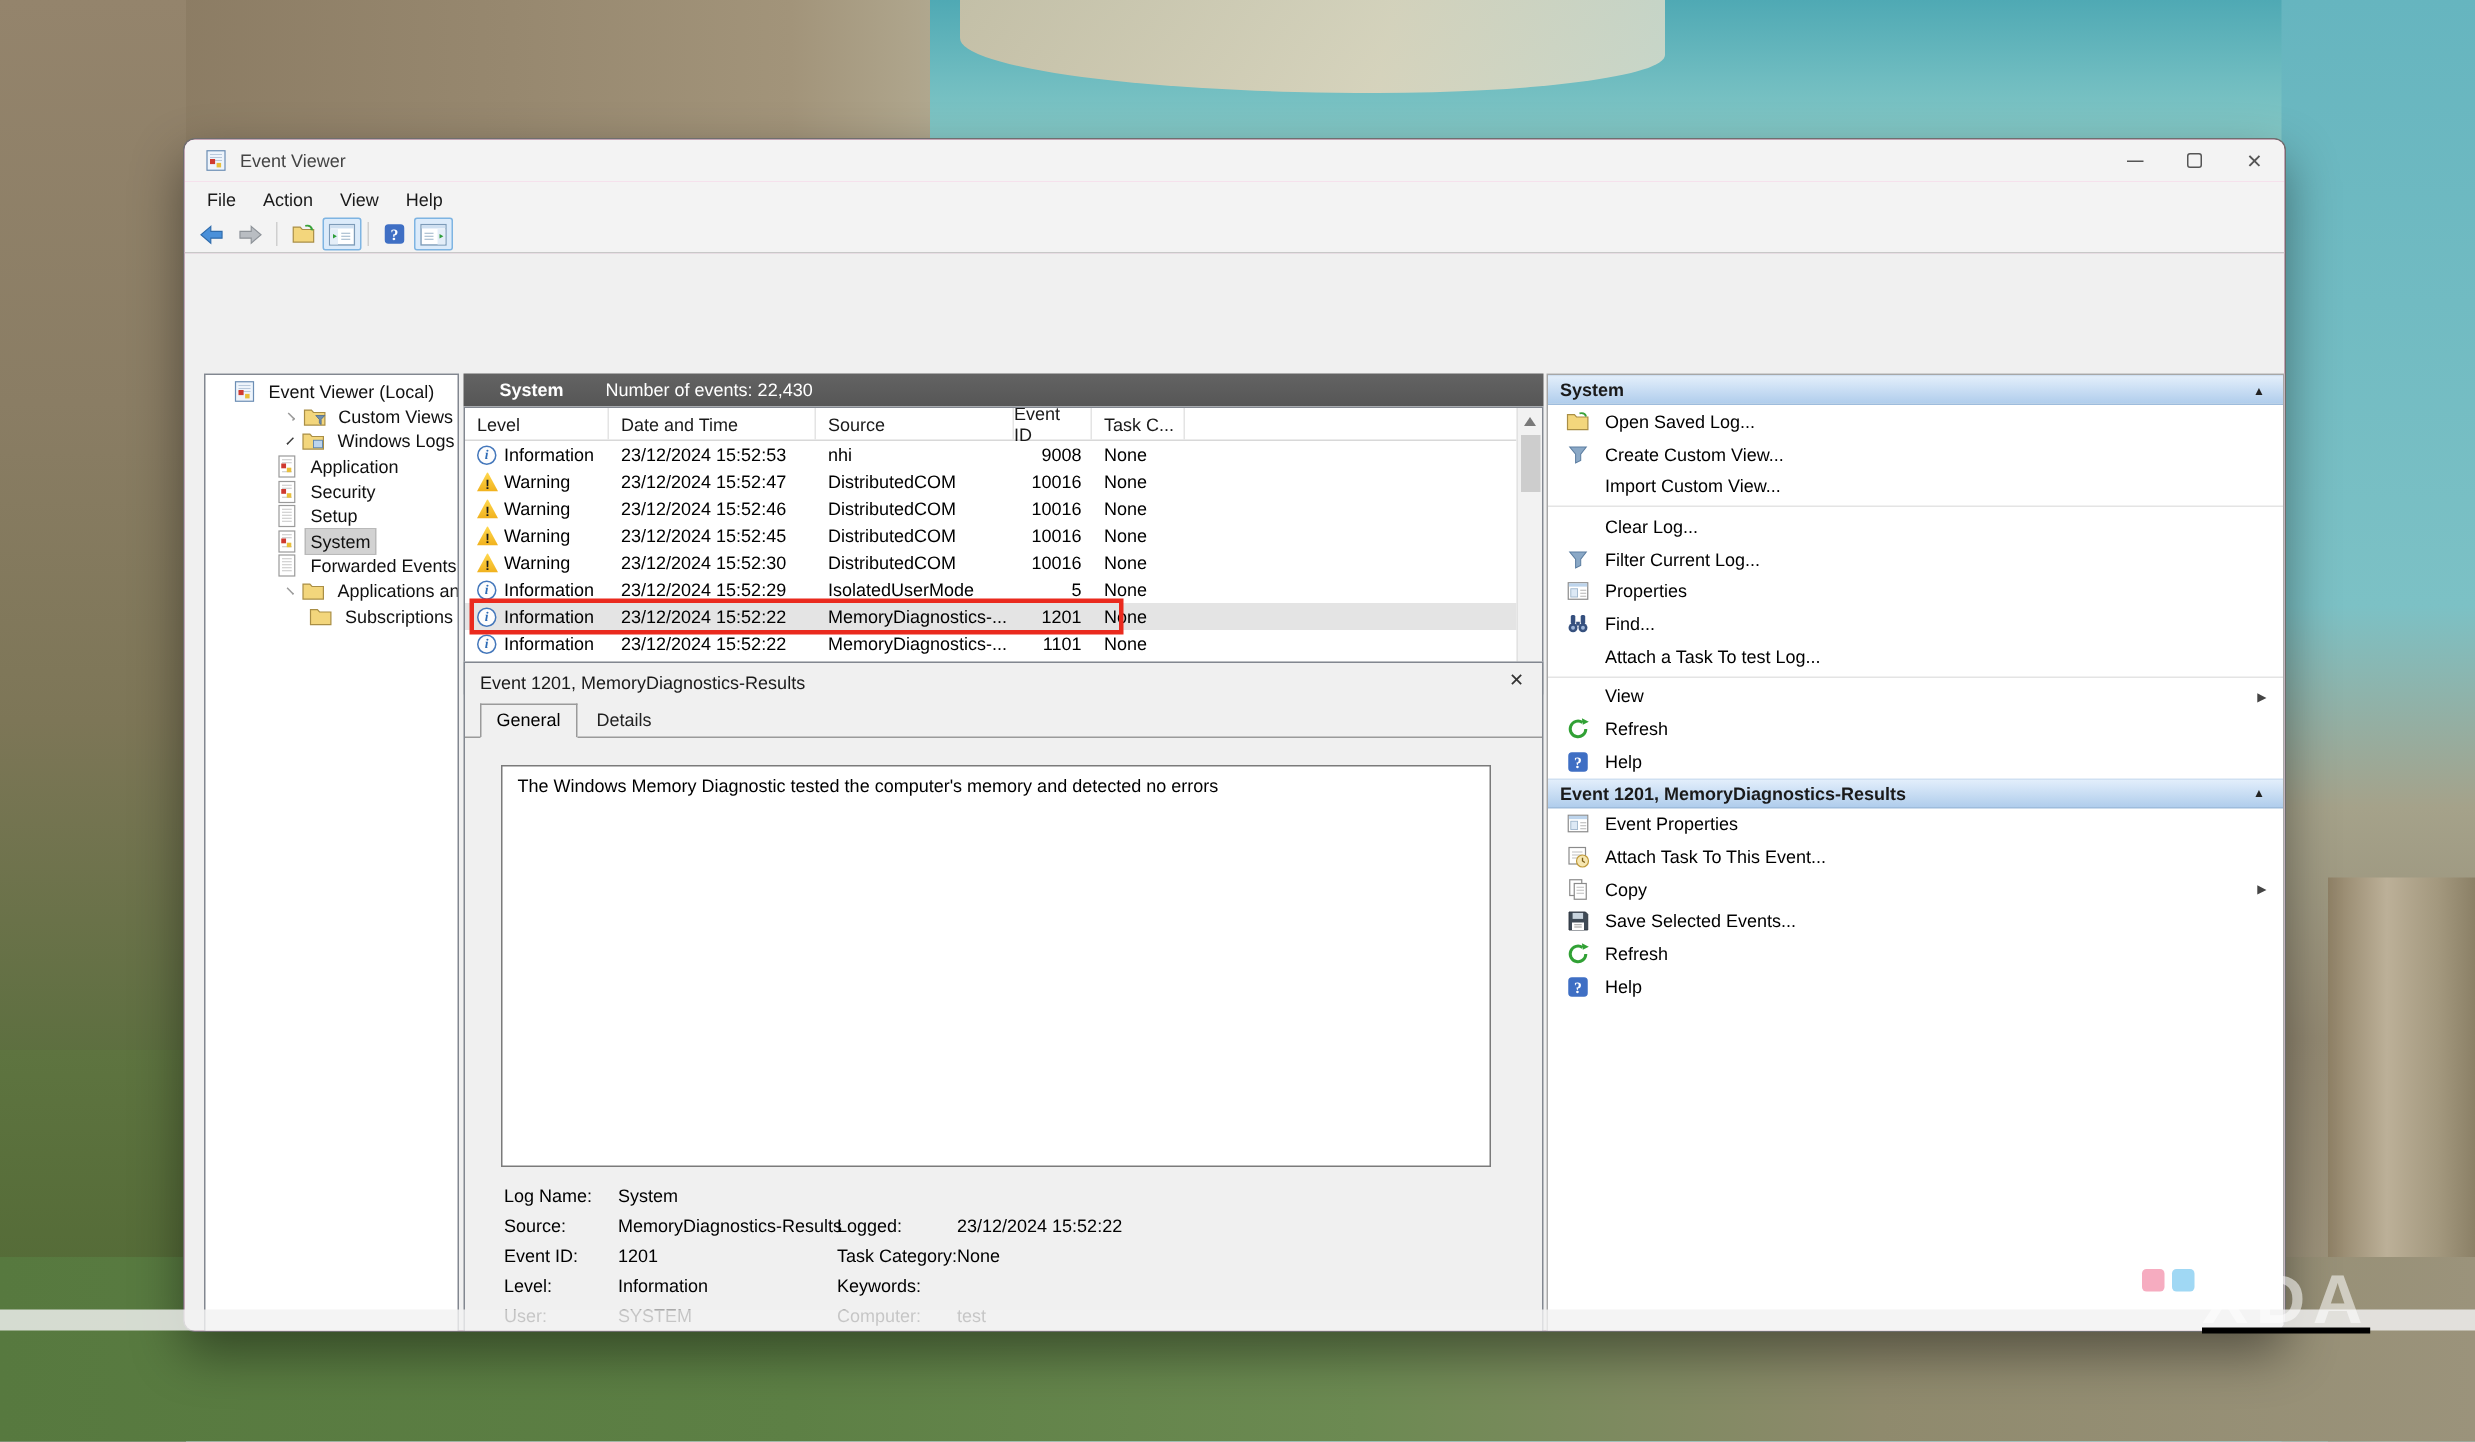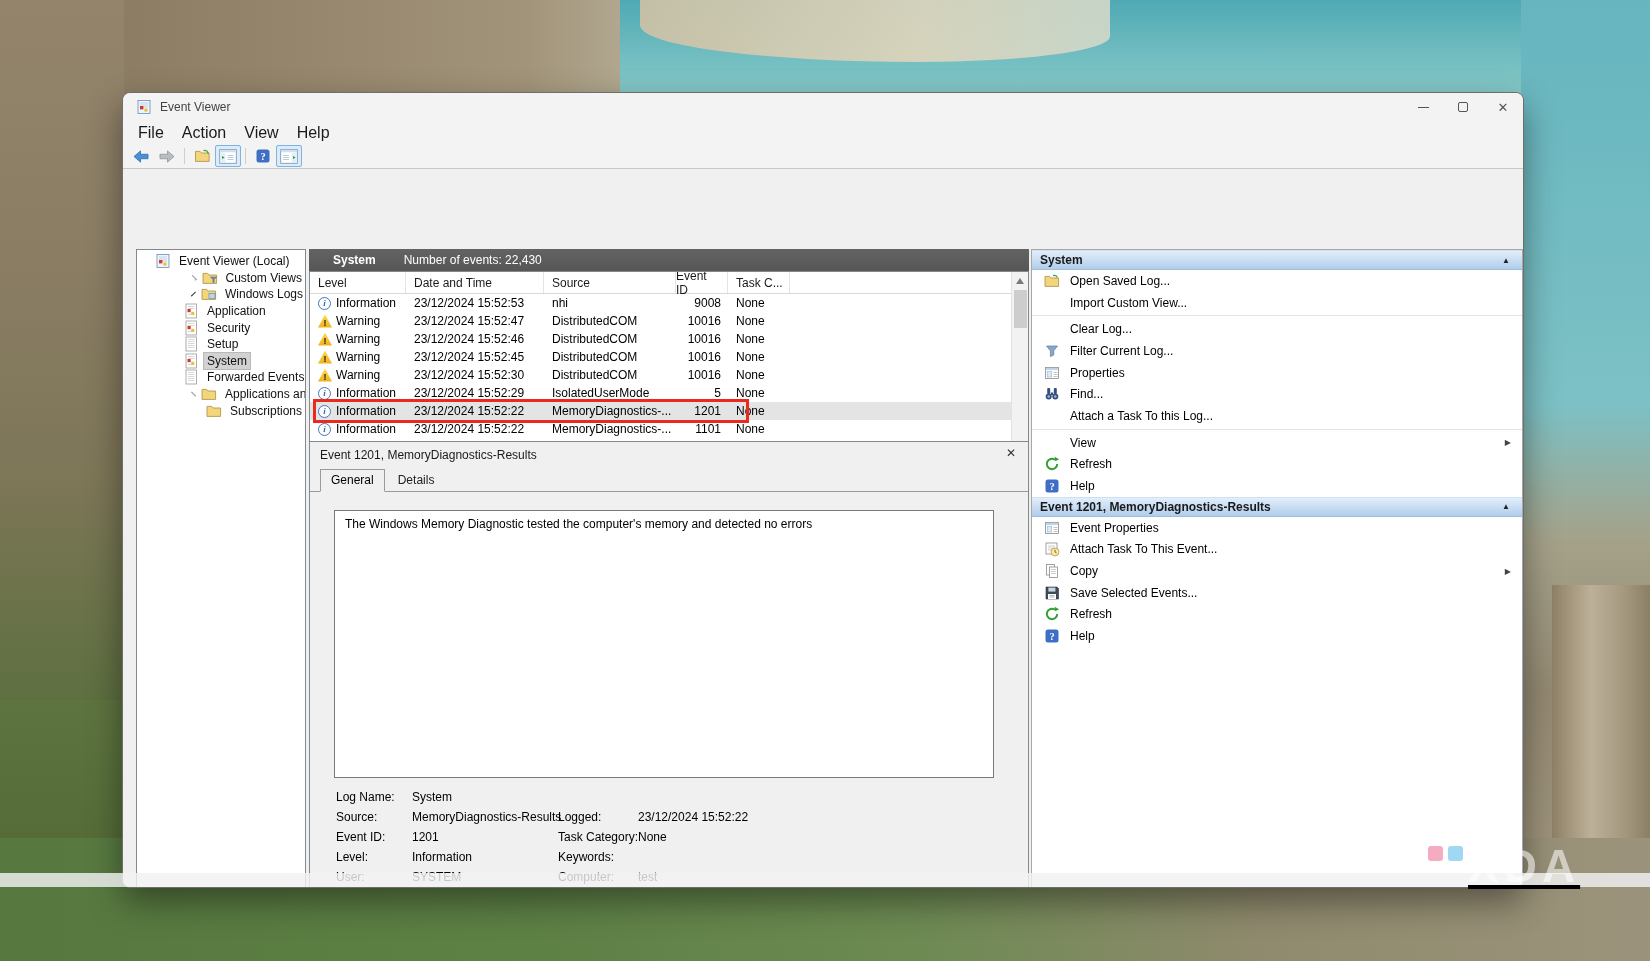--- a/index.html
+++ b/index.html
@@ -31,21 +31,21 @@
   .titlebar { position:absolute; left:0; top:0; right:0; height:28px; background:#f3f3f3; display:flex; align-items:center; }
   .app-ic { margin-left:13px; width:16px; height:16px; }
   .title-text { margin-left:8px; font-size:12px; color:#444; }
   .win-controls { margin-left:auto; display:flex; }
   .wc { width:40px; height:26px; display:flex; align-items:center; justify-content:center; }
   .min-glyph { width:11px; height:0; border-top:1.4px solid #555; display:block; }
   .max-glyph { width:10px; height:10px; border:1.2px solid #555; border-radius:2px; display:block; }
   .close-glyph { font-size:13px; color:#555; line-height:1; }
 
   .menubar { position:absolute; left:0; top:28px; right:0; height:23px; background:#f3f3f3; display:flex; align-items:center; padding-left:6px; }
-  .menu-item { font-size:16px; color:#1a1a1a; padding:3px 9px; }
+  .menu-item { font-size:12px; color:#1a1a1a; padding:3px 9px; }
 
   .toolbar { position:absolute; left:0; top:51px; right:0; height:25px; background:#f3f3f3; border-bottom:1px solid #c8c8c8; display:flex; align-items:center; padding-left:5px; }
   .tbtn { width:26px; height:22px; display:flex; align-items:center; justify-content:center; border:1px solid transparent; border-radius:2px; }
   .tbtn.on { background:#dcebfa; border-color:#7eb4e2; }
   .tsep { width:1px; height:16px; background:#cfcfcf; margin:0 4px; }
 
   .content { position:absolute; left:0; top:76px; right:0; bottom:0; background:#f0f0f0; }
 
   
   .tree { position:absolute; left:13px; top:80px; width:170px; height:706px; background:#fff; border:1px solid #828790; overflow:hidden; font-size:12px; }
@@ -465,20 +465,28 @@
         <div class="aitem">
           <span class="aicon">
             <svg class="ic" viewBox="0 0 16 16">
                 <path d="M1 5 L1 3.4 h4.6 l1.4 1.6 H14.6 V13.4 H1 Z" fill="#f3d67c" stroke="#a98e45" stroke-width="0.8"></path>
                 <path d="M9 2.6c2.6-.6 4 .6 4.4 2" stroke="#3aa23a" fill="none" stroke-width="1.2"></path>
               </svg>
           </span>
           <span class="alabel">Open Saved Log...</span>
         </div>
         <div class="aitem">
+          <span class="aicon">
+            <svg class="ic" viewBox="0 0 16 16">
+                <path d="M2.5 3h11L9.8 7.8V12l-3.4 1.6V7.8Z" fill="#8aa8c6" stroke="#5d7ea1" stroke-width="0.7"></path>
+              </svg>
+          </span>
+          <span class="alabel">Create Custom View...</span>
+        </div>
+        <div class="aitem">
           <span class="aicon"></span>
           <span class="alabel">Import Custom View...</span>
         </div>
         <div class="adiv"></div>
         <div class="aitem">
           <span class="aicon"></span>
           <span class="alabel">Clear Log...</span>
         </div>
         <div class="aitem">
           <span class="aicon">
@@ -508,21 +516,21 @@
                 <circle cx="11.3" cy="10.5" r="3" fill="#35507e"></circle>
                 <circle cx="4.7" cy="10.5" r="1.3" fill="#9db5d8"></circle>
                 <circle cx="11.3" cy="10.5" r="1.3" fill="#9db5d8"></circle>
                 <rect x="6.8" y="6.5" width="2.4" height="2.6" fill="#35507e"></rect>
               </svg>
           </span>
           <span class="alabel">Find...</span>
         </div>
         <div class="aitem">
           <span class="aicon"></span>
-          <span class="alabel">Attach a Task To this Log...</span>
+          <span class="alabel">Attach a Task To test Log...</span>
         </div>
         <div class="adiv"></div>
         <div class="aitem">
           <span class="aicon"></span>
           <span class="alabel">View</span>
           <span class="subg">▶</span>
         </div>
         <div class="aitem">
           <span class="aicon">
             <svg class="ic" viewBox="0 0 16 16">

